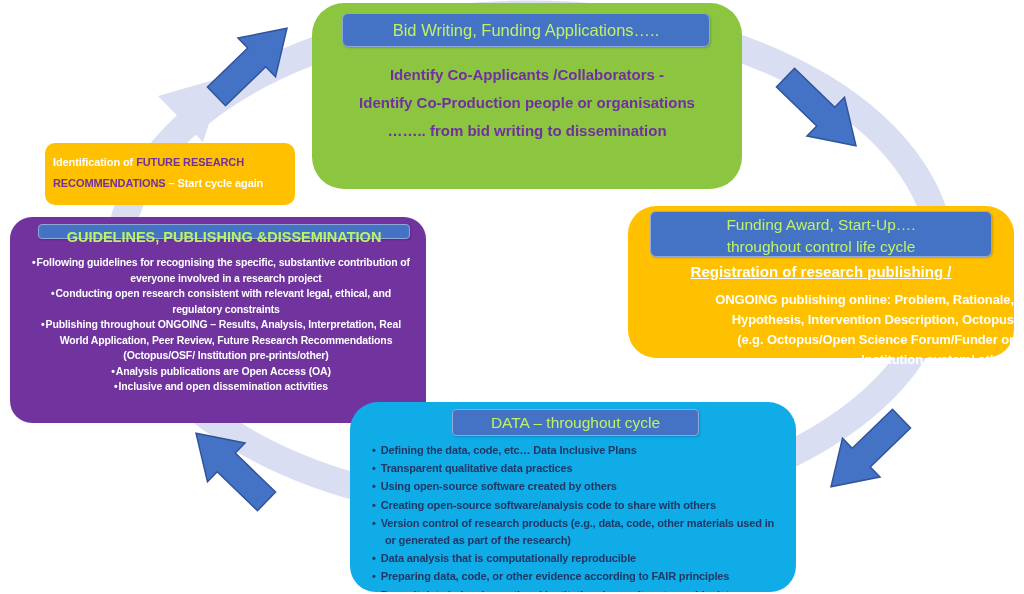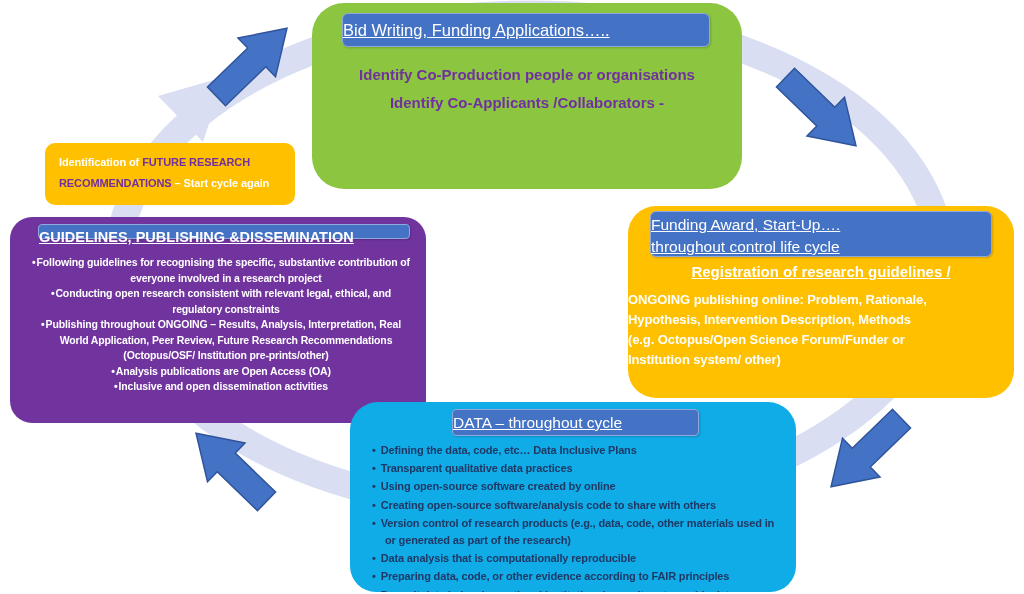--- a/index.html
+++ b/index.html
@@ -7,54 +7,53 @@
     position:relative;width:1024px;height:594px;overflow:hidden;background:#fff;
     font-family:"Liberation Sans",sans-serif;
   }
   .canvas svg.bg{position:absolute;left:0;top:0;width:1024px;height:594px;}
   .ring{fill:none;stroke:var(--ring-lavender);stroke-width:27px;}
   .ringhead{fill:var(--ring-lavender);}
   .blue-arrow path{fill:var(--arrow-blue);stroke:#2f549b;stroke-width:1.5px;}
 
   .box{position:absolute;box-sizing:border-box;}
   .hbar{
-    background:var(--header-bar-blue);color:#ffffff;border:1px solid #8fa9dd;
-    border-radius:6px;text-align:left;box-sizing:border-box;
+    background:var(--header-bar-blue);color:#bef264;border:1px solid #8fa9dd;
+    border-radius:6px;text-align:center;box-sizing:border-box;
     box-shadow:1px 1px 2px rgba(0,0,0,0.18);
-    text-decoration:underline;
   }
 
   
   .green{left:312px;top:3px;width:430px;height:186px;background:var(--green-box);border-radius:32px;}
   .green .hbar{position:absolute;left:30px;top:10px;width:368px;height:34px;font-size:16.5px;line-height:32px;}
   .glines{position:absolute;left:0;top:58px;width:100%;text-align:center;
     color:var(--purple-text);font-weight:bold;font-size:15px;line-height:28px;}
 
   
   .minigold{left:45px;top:143px;width:250px;height:62px;background:var(--gold-box);border-radius:10px;
-    padding:9px 14px;font-size:11px;font-weight:bold;line-height:21px;letter-spacing:-0.1px;}
+    padding:9px 8px;font-size:11px;font-weight:bold;line-height:21px;letter-spacing:-0.1px;}
   .minigold .w{color:#fff;}
   .minigold .p{color:var(--purple-text);}
 
   
   .purple{left:10px;top:217px;width:416px;height:206px;background:var(--purple-box);border-radius:22px;}
   .purple .hbar{position:absolute;left:28px;top:7px;width:372px;height:15px;
     font-size:14.5px;font-weight:bold;line-height:25px;border-radius:4px;}
   .pbullets{list-style:none;position:absolute;left:16px;top:38px;right:10px;margin:0;padding:0;
     color:#fff;font-weight:bold;font-size:10.5px;line-height:15.5px;letter-spacing:-0.15px;text-align:center;}
   .pbullets li{padding-left:10px;text-indent:-10px;}
   .pbullets li::before{content:"•";margin-right:1px;}
 
   
-  .gold{left:628px;top:206px;width:386px;height:192px;background:var(--gold-box);border-radius:28px;color:#fff;}
+  .gold{left:628px;top:206px;width:386px;height:152px;background:var(--gold-box);border-radius:28px;color:#fff;}
   .gold .hbar{position:absolute;left:22px;top:5px;width:342px;height:46px;
     font-size:15.5px;line-height:22px;padding-top:2px;}
   .gold .sub{position:absolute;left:0;top:57px;width:100%;text-align:center;
     font-size:15px;font-weight:bold;text-decoration:underline;}
-  .ylines{position:absolute;left:0;top:84px;width:100%;text-align:left;
+  .ylines{position:absolute;left:0;top:84px;width:100%;text-align:right;
     font-size:13px;font-weight:bold;line-height:20px;letter-spacing:-0.1px;}
 
   
   .cyan{left:350px;top:402px;width:446px;height:190px;background:var(--cyan-box);
     border-radius:28px 28px 26px 26px;overflow:hidden;}
   .cyan .hbar{position:absolute;left:102px;top:7px;width:247px;height:27px;
     font-size:15.5px;line-height:25px;border-radius:4px;}
   .cbullets{list-style:none;position:absolute;left:22px;top:40px;right:12px;margin:0;padding:0;
     color:var(--navy-text);font-weight:bold;font-size:11px;line-height:17.2px;letter-spacing:-0.15px;}
   .cbullets li{padding-left:13px;text-indent:-13px;margin-bottom:1px;}
@@ -81,22 +80,23 @@
     <g class="blue-arrow" transform="translate(232,468) rotate(-136)">
       <path d="M -48 -13 L 8 -13 L 8 -27 L 50 0 L 8 27 L 8 13 L -48 13 Z"></path>
     </g>
   </svg>
 
   <section class="box green">
     <div class="hbar">
       <span>Bid Writing, Funding Applications…..</span>
     </div>
     <div class="glines">
+      <div>Identify Co-Applicants /Collaborators -</div>
       <div>Identify Co-Production people or organisations</div>
-      <div>Identify Co-Applicants /Collaborators -</div>
+      <div>…….. from bid writing to dissemination</div>
     </div>
   </section>
 
   <aside class="box minigold">
     <span class="w">Identification of </span><span class="p">FUTURE RESEARCH RECOMMENDATIONS</span><span class="w"> – Start cycle again</span>
   </aside>
 
   <section class="box purple">
     <div class="hbar">
       <span>GUIDELINES, PUBLISHING &amp;DISSEMINATION</span>
@@ -108,37 +108,37 @@
         <li>Analysis publications are Open Access (OA)</li>
         <li>Inclusive and open dissemination activities</li>
       </ul>
   </section>
 
   <section class="box gold">
     <div class="hbar">
       <div>Funding Award, Start-Up….</div>
       <div>throughout control life cycle</div>
     </div>
-    <div class="sub">Registration of research guidelines /</div>
+    <div class="sub">Registration of research publishing /</div>
     <div class="ylines">
       <div>ONGOING publishing online: Problem, Rationale,</div>
-      <div>Hypothesis, Intervention Description, Methods</div>
+      <div>Hypothesis, Intervention Description, Octopus</div>
       <div>(e.g. Octopus/Open Science Forum/Funder or</div>
       <div>Institution system/ other)</div>
     </div>
   </section>
 
   <section class="box cyan">
     <div class="hbar">
       <span>DATA – throughout cycle</span>
     </div>
     <ul class="cbullets">
         <li>Defining the data, code, etc… Data Inclusive Plans</li>
         <li>Transparent qualitative data practices</li>
-        <li>Using open-source software created by online</li>
+        <li>Using open-source software created by others</li>
         <li>Creating open-source software/analysis code to share with others</li>
         <li>Version control of research products (e.g., data, code, other materials used in or generated as part of the research)</li>
         <li>Data analysis that is computationally reproducible</li>
         <li>Preparing data, code, or other evidence according to FAIR principles</li>
         <li>Deposit data in local or national institutional repository to enable data</li>
       </ul>
   </section>
 
 </div>
 

